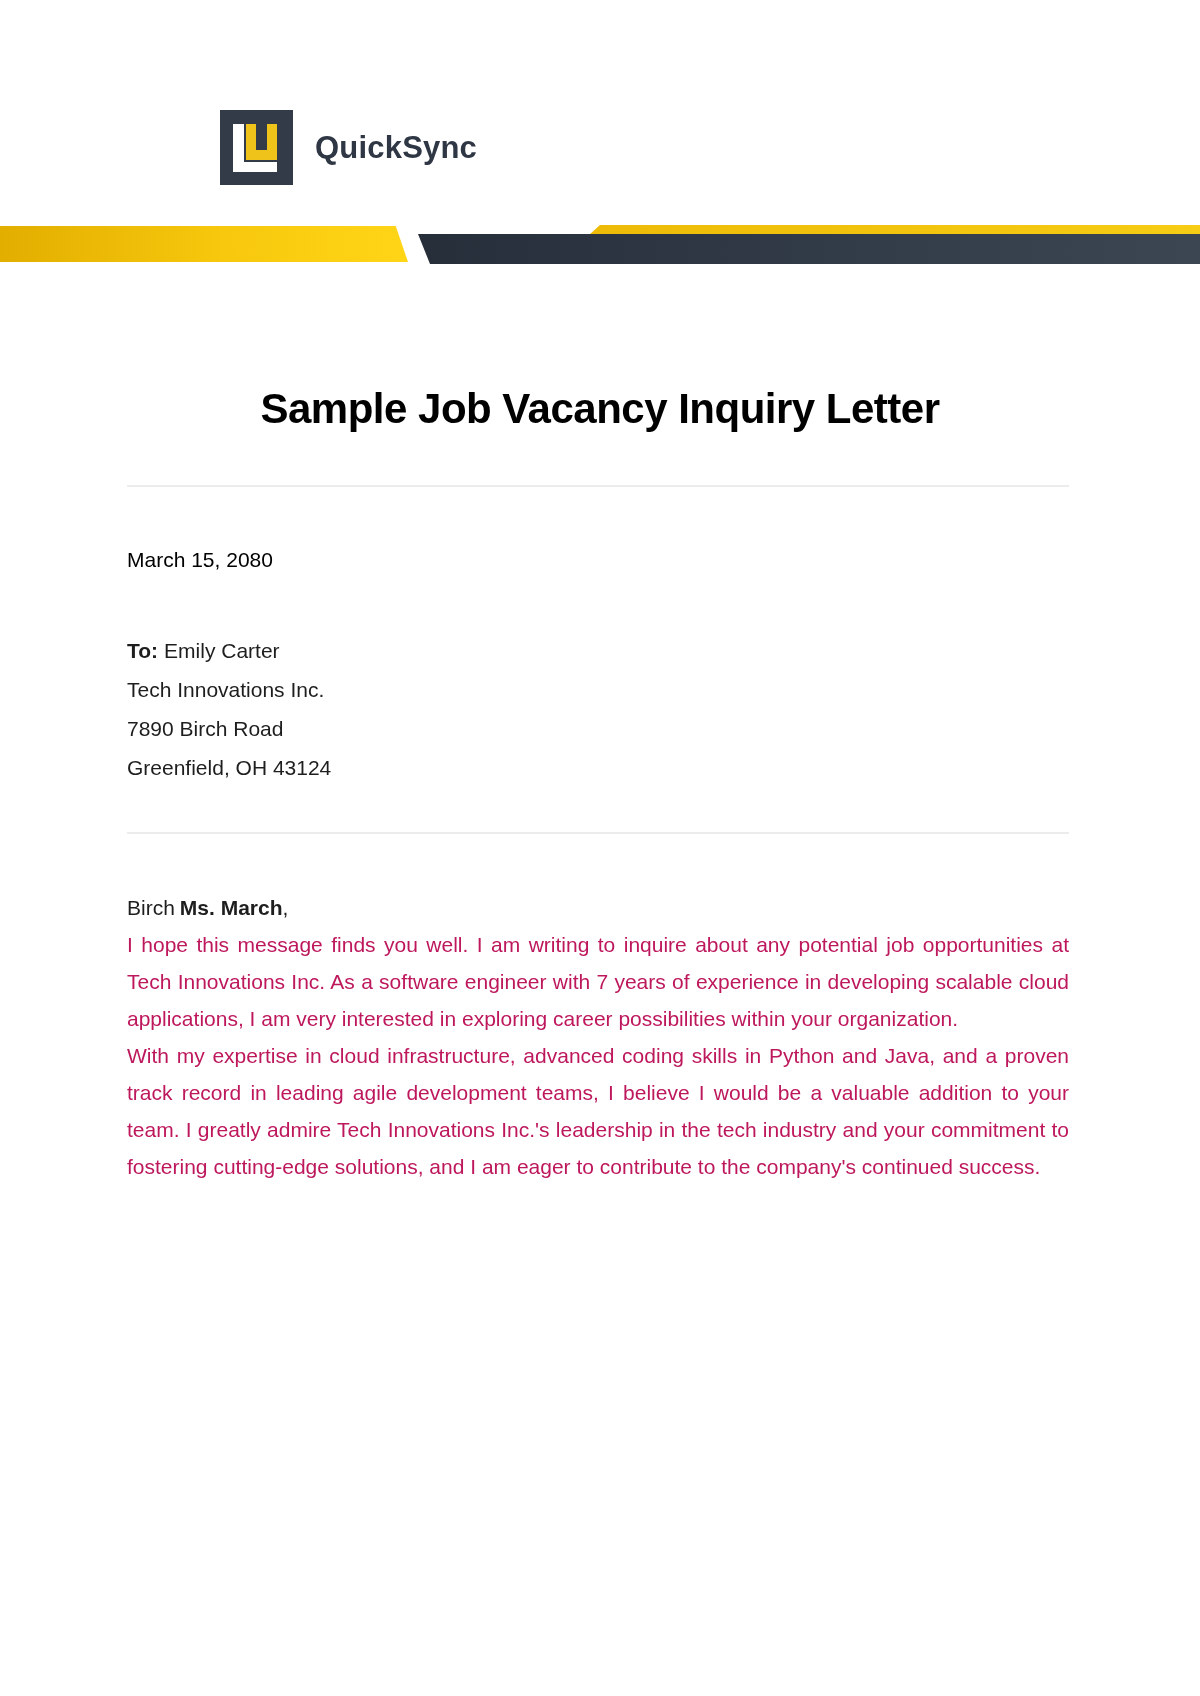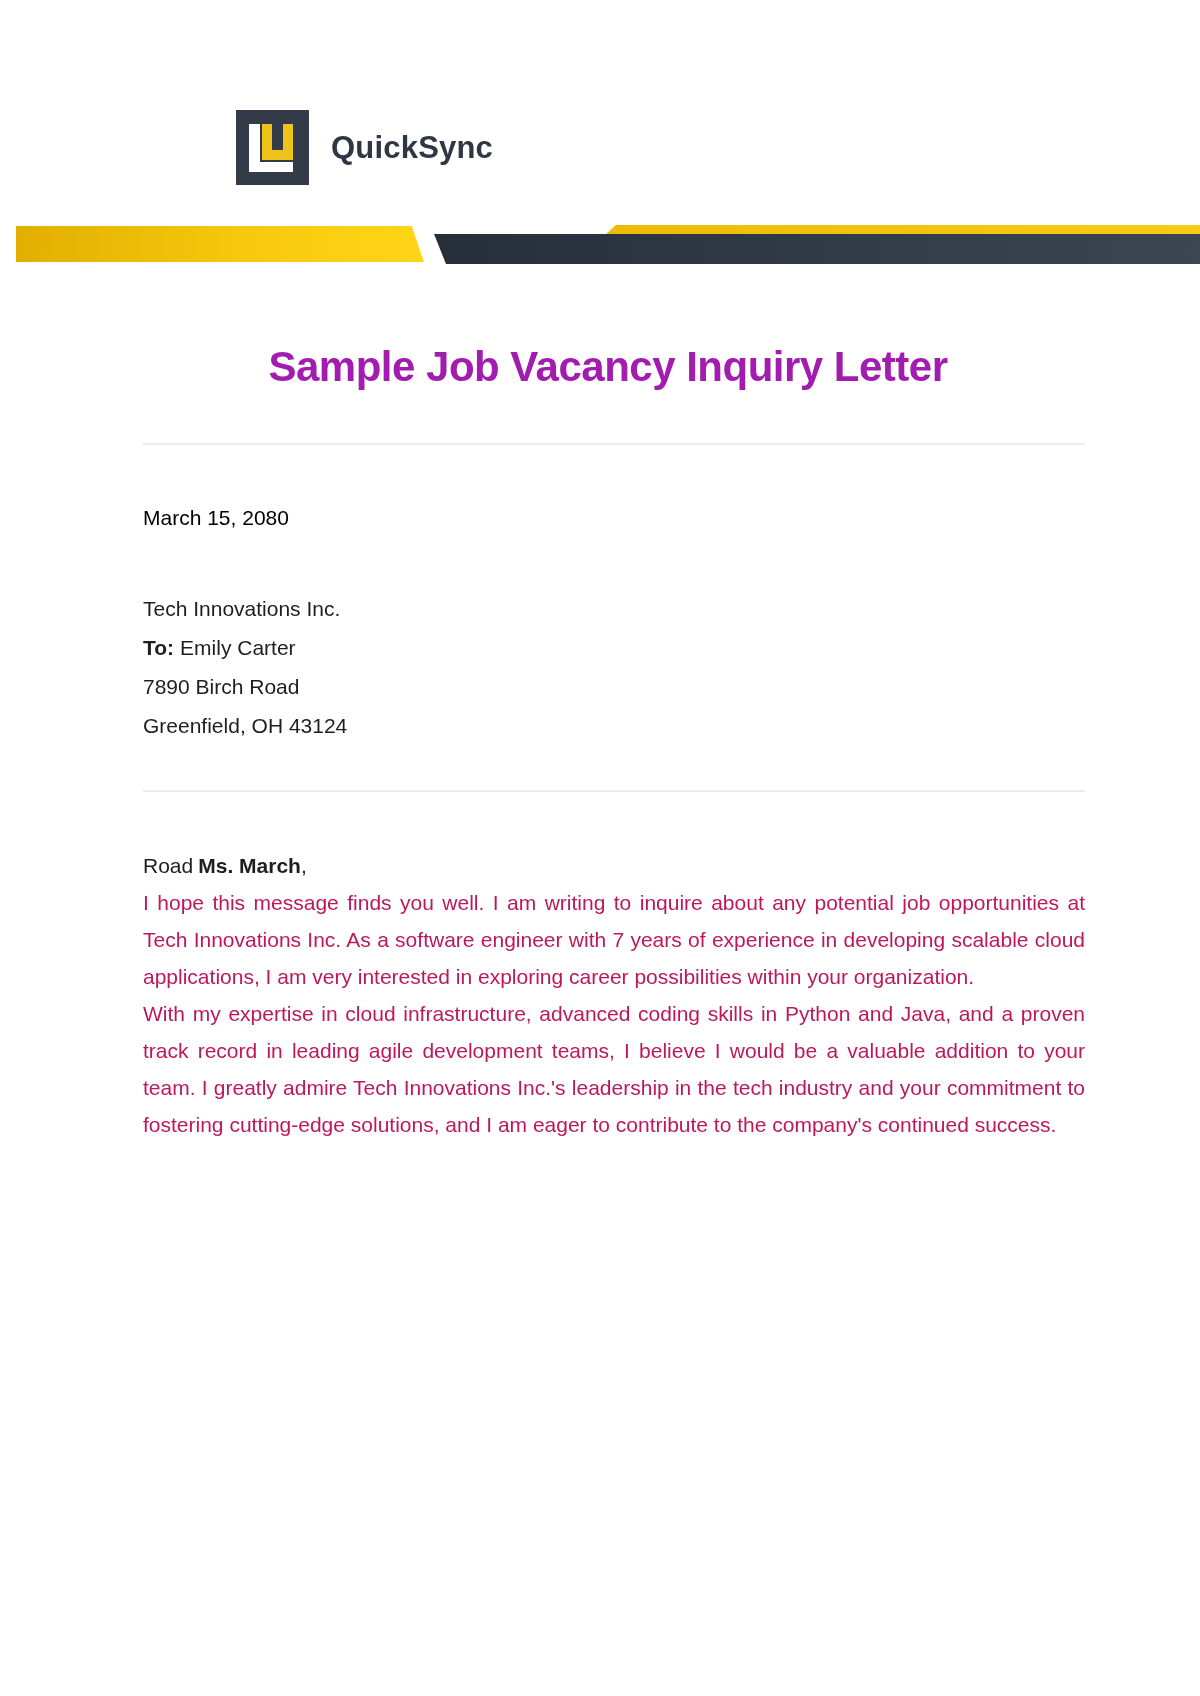--- a/index.html
+++ b/index.html
@@ -4,21 +4,20 @@
 <style>
   * { margin:0; padding:0; box-sizing:border-box; }
   html,body { background:#ffffff; }
   body { font-family:"Liberation Sans", sans-serif; }
   .page {
     position:relative;
     width:1200px; height:1696px;
     margin:0 auto;
     background:#ffffff;
     overflow:hidden;
-    padding-left:16px;
   }
 
   
   .header { padding-top:110px; }
   .logo-row {
     margin-left:220px;
     display:flex; align-items:center; gap:22px;
     height:75px;
   }
   .logo-mark { width:73px; height:75px; display:block; }
@@ -44,23 +43,23 @@
     clip-path:polygon(0 0, 100% 0, 100% 100%, 12px 100%);
   }
   .band-yellow-strip {
     position:absolute; left:590px; right:0; top:0; height:9px;
     background:linear-gradient(90deg,#edbb07 0%,#f6cc14 100%);
     clip-path:polygon(10px 0, 100% 0, 100% 100%, 0 100%);
   }
 
   
   .doc-title {
-    margin-top:78px;
+    margin-top:120px;
     text-align:center;
-    font-size:42px; font-weight:700; color:#a21caf;
+    font-size:42px; font-weight:700; color:#000000;
     letter-spacing:-0.5px;
     line-height:50px;
   }
   .content { margin-left:127px; width:942px; }
   .divider { border:none; border-top:2px solid #ececec; }
   .divider-1 { margin-top:51px; }
   .divider-2 { margin-top:45px; }
 
   .letter-date { margin-top:54px; font-size:21px; line-height:37px; color:#000000; }
 
@@ -99,27 +98,27 @@
   </div>
 
   <h1 class="doc-title">Sample Job Vacancy Inquiry Letter</h1>
 
   <div class="content">
     <hr class="divider divider-1">
 
     <div class="letter-date">March 15, 2080</div>
 
     <div class="recipient-block">
+      <div><span class="recipient-label">To:</span><span>Emily Carter</span></div>
       <div>Tech Innovations Inc.</div>
-      <div><span class="recipient-label">To:</span><span>Emily Carter</span></div>
       <div>7890 Birch Road</div>
       <div>Greenfield, OH 43124</div>
     </div>
 
     <hr class="divider divider-2">
 
-    <div class="salutation"><span class="salutation-prefix">Road</span><span class="salutation-name">Ms. March</span><span>,</span></div>
+    <div class="salutation"><span class="salutation-prefix">Birch</span><span class="salutation-name">Ms. March</span><span>,</span></div>
 
     <p class="body-para">I hope this message finds you well. I am writing to inquire about any potential job opportunities at Tech Innovations Inc. As a software engineer with 7 years of experience in developing scalable cloud applications, I am very interested in exploring career possibilities within your organization.</p>
     <p class="body-para">With my expertise in cloud infrastructure, advanced coding skills in Python and Java, and a proven track record in leading agile development teams, I believe I would be a valuable addition to your team. I greatly admire Tech Innovations Inc.'s leadership in the tech industry and your commitment to fostering cutting-edge solutions, and I am eager to contribute to the company's continued success.</p>
   </div>
 
 </div>
 
 </body></html>

